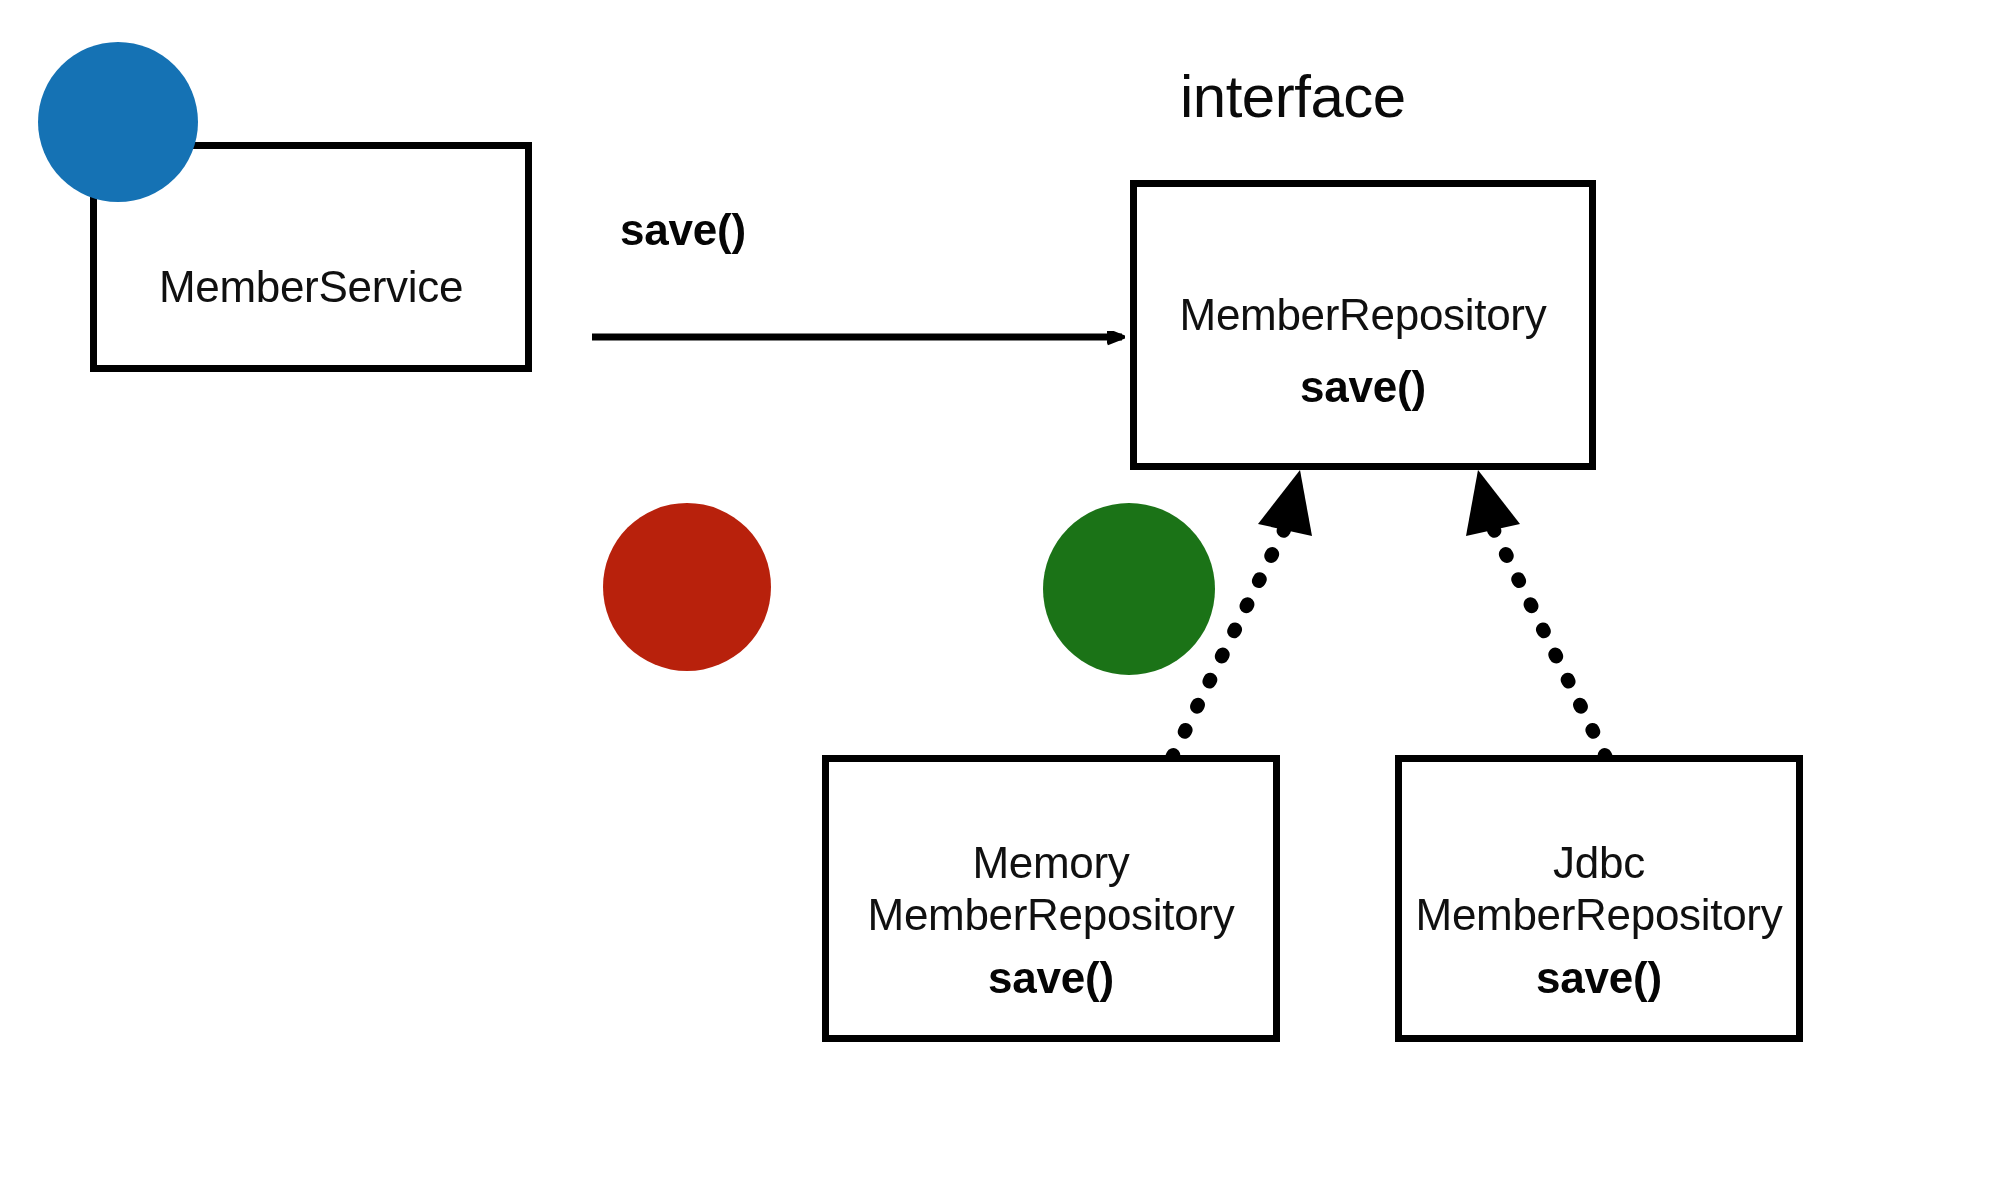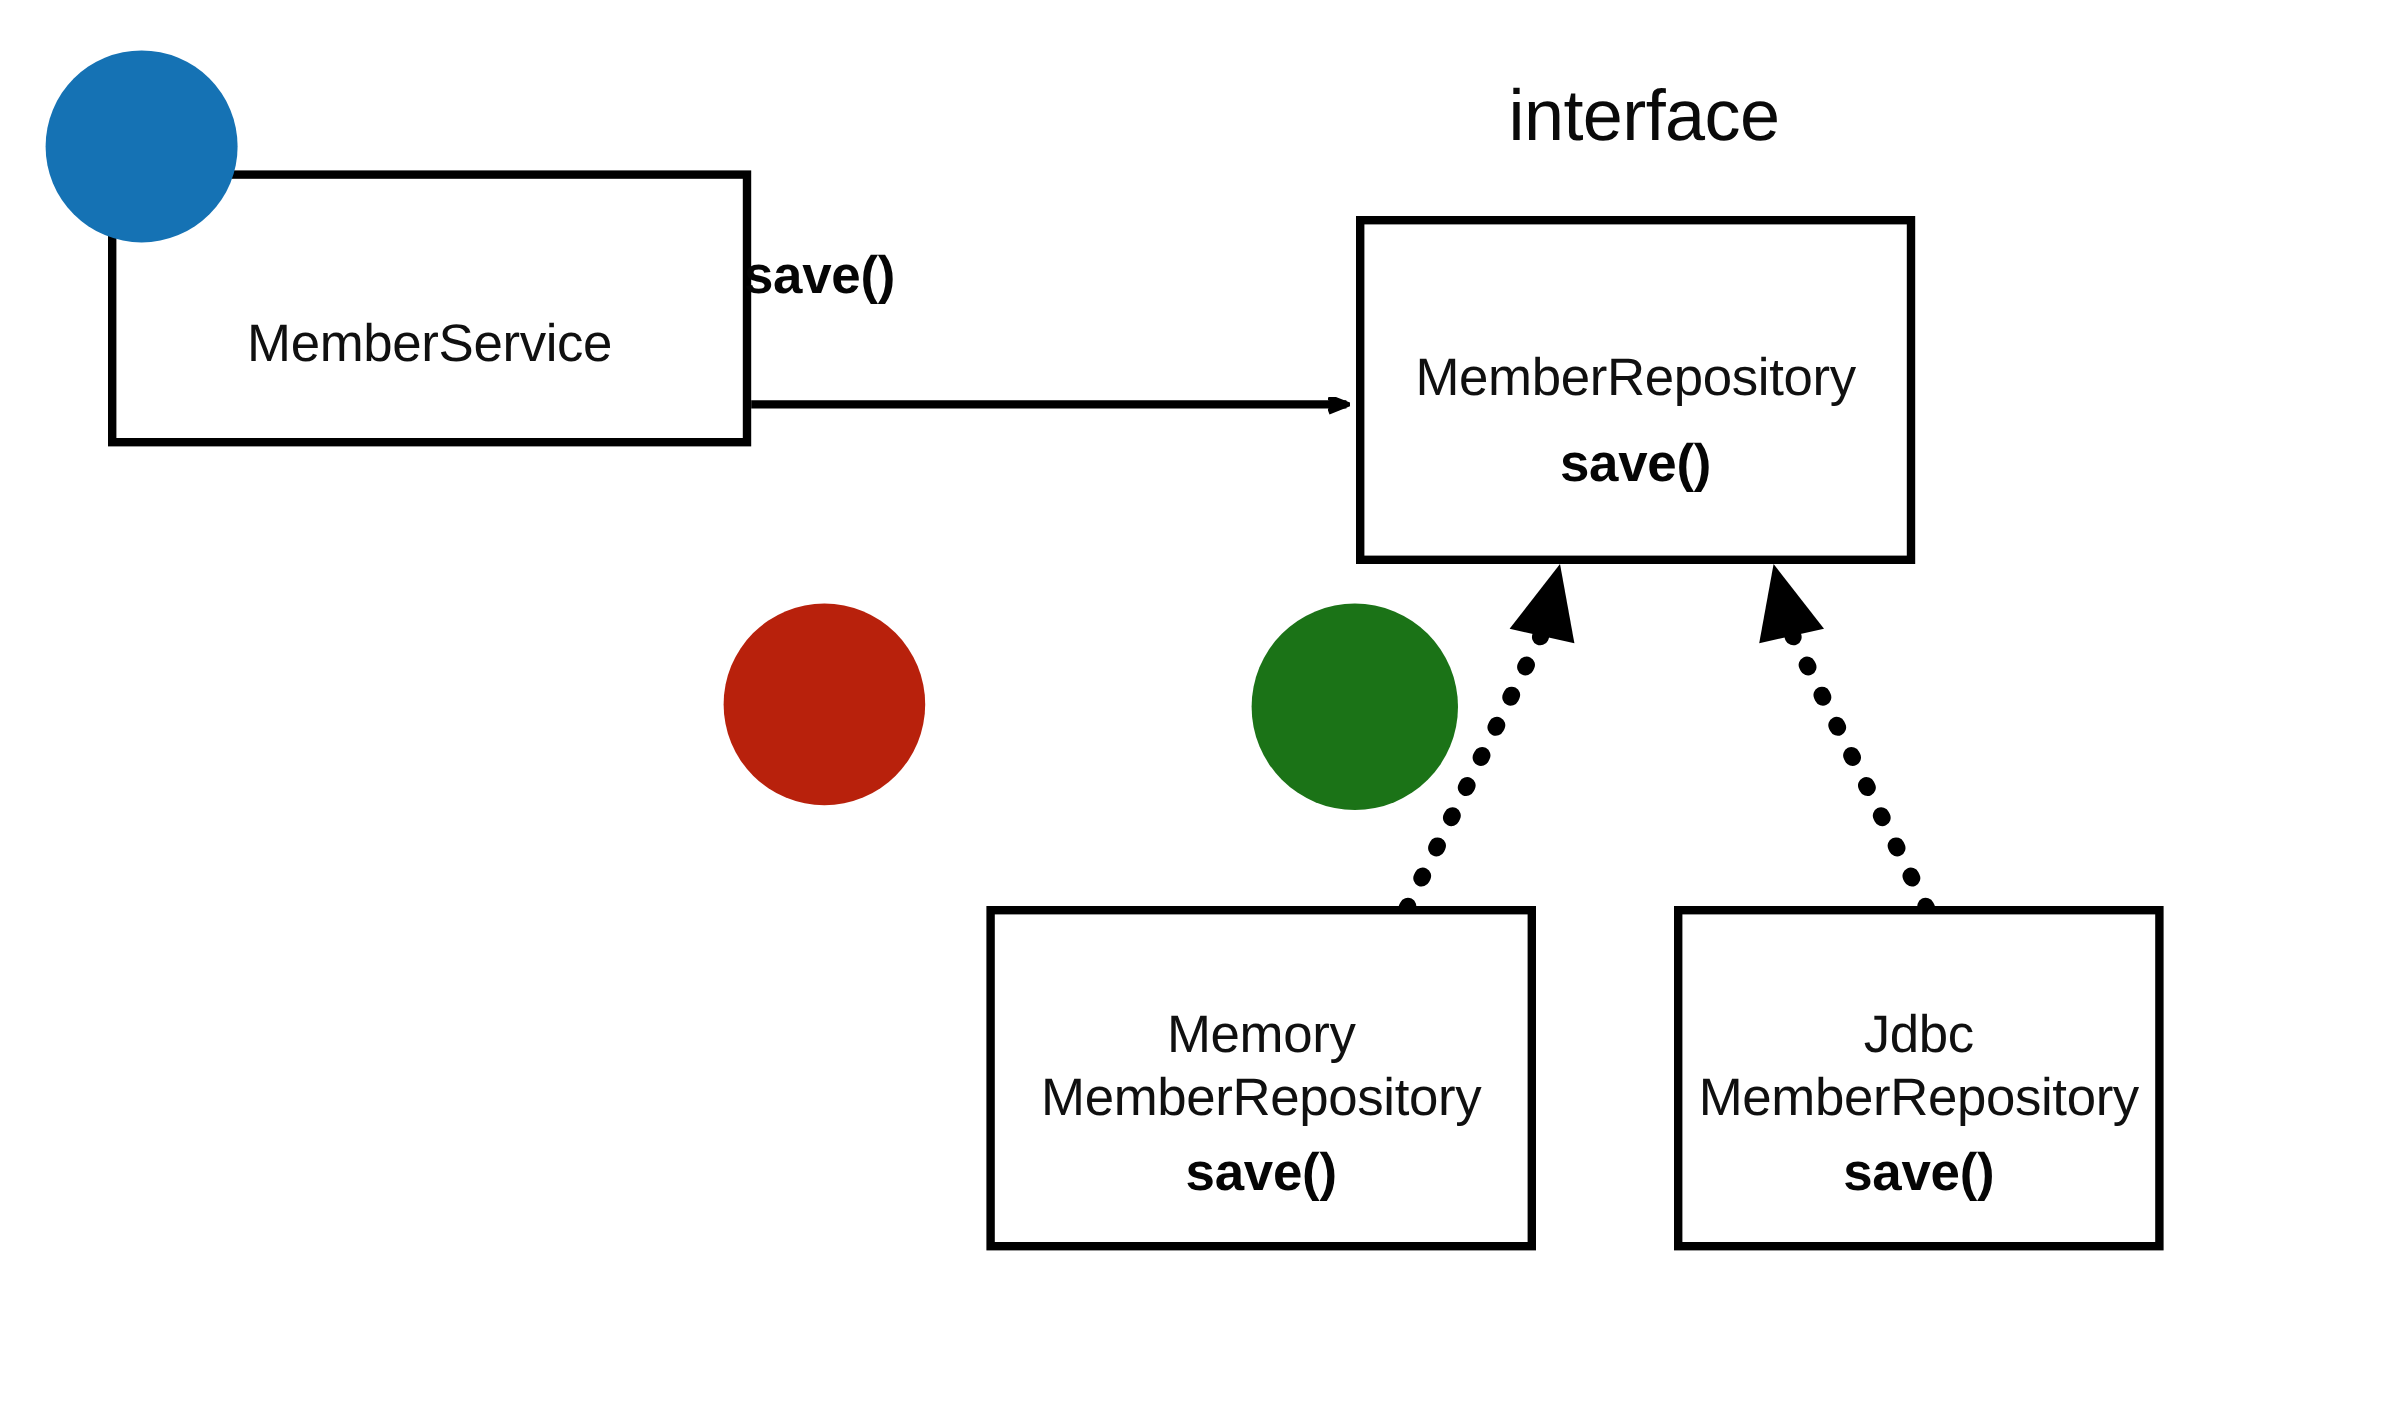--- a/index.html
+++ b/index.html
@@ -52,21 +52,21 @@
     font-size: 44px;
     font-weight: 700;
     color: #050505;
     letter-spacing: -0.2px;
     white-space: nowrap;
   }
   
   #box-member-service {
     left: 90px;
     top: 142px;
-    width: 536px;
+    width: 442px;
     height: 230px;
     justify-content: center;
   }
   #box-member-service .class-name {
     margin-top: 60px;
   }
   #box-member-repository {
     left: 1130px;
     top: 180px;
     width: 466px;
@@ -103,21 +103,20 @@
   }
   .stack .class-method {
     margin-top: 12px;
   }
   
   #interface-label {
     position: absolute;
     left: 1180px;
     top: 62px;
     width: 380px;
-    text-align: center;
     font-size: 60px;
     font-weight: 400;
     color: #0a0a0a;
     letter-spacing: -0.5px;
   }
   
   .bead {
     position: absolute;
     border-radius: 50%;
   }

